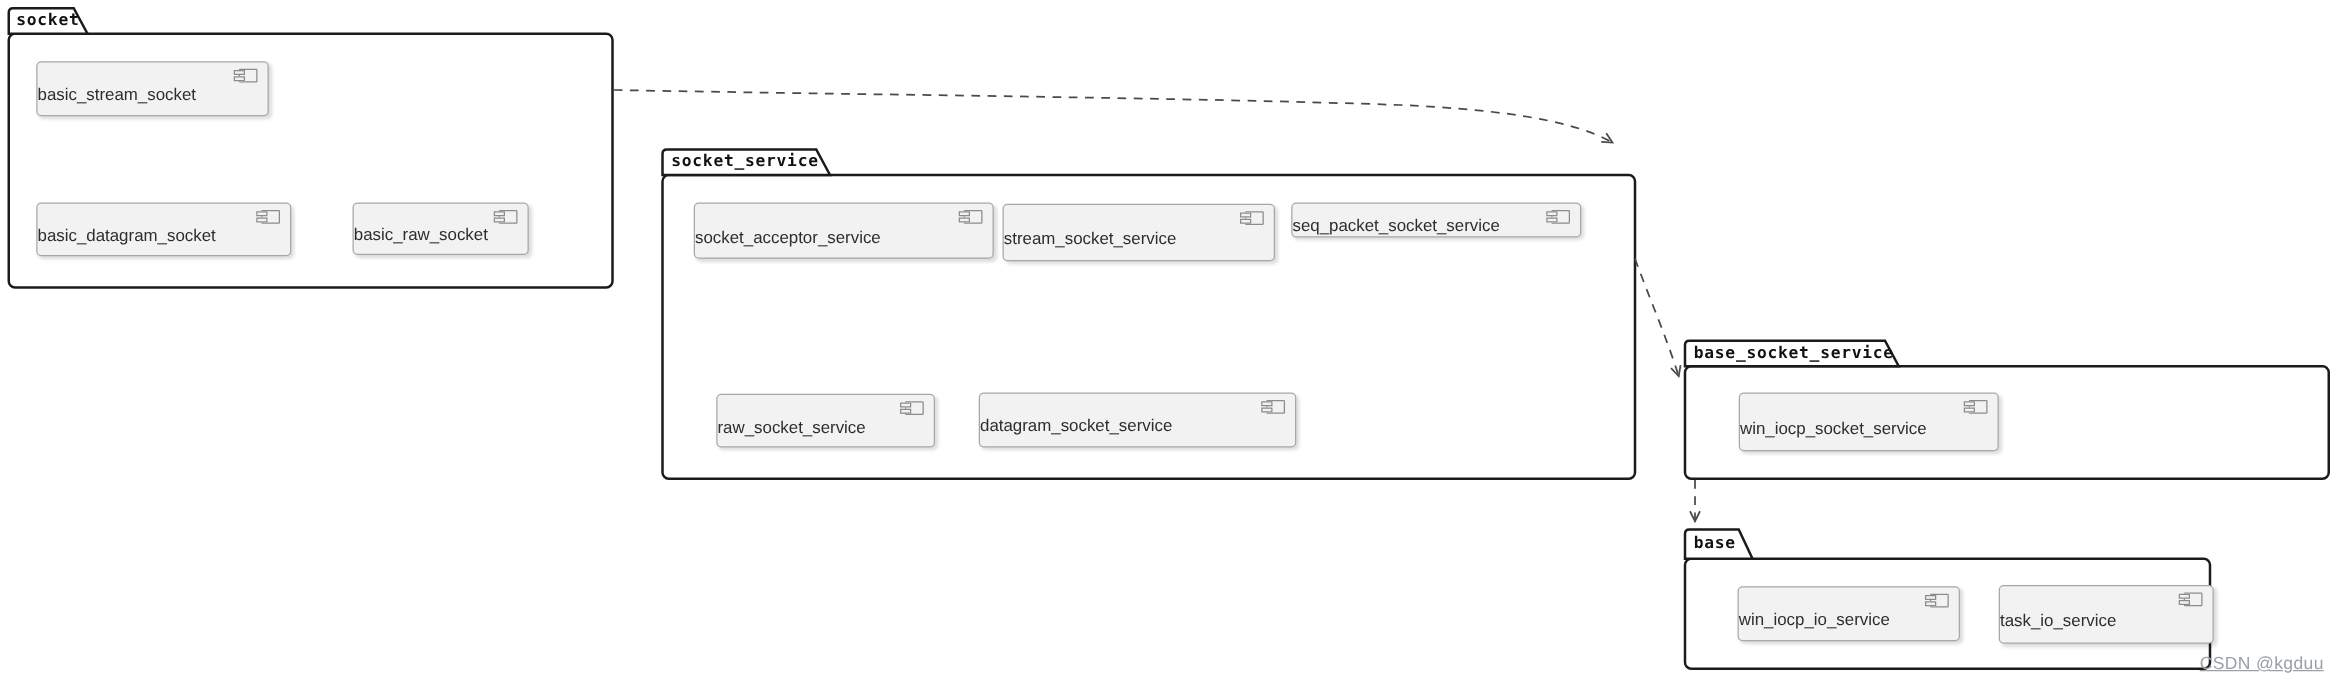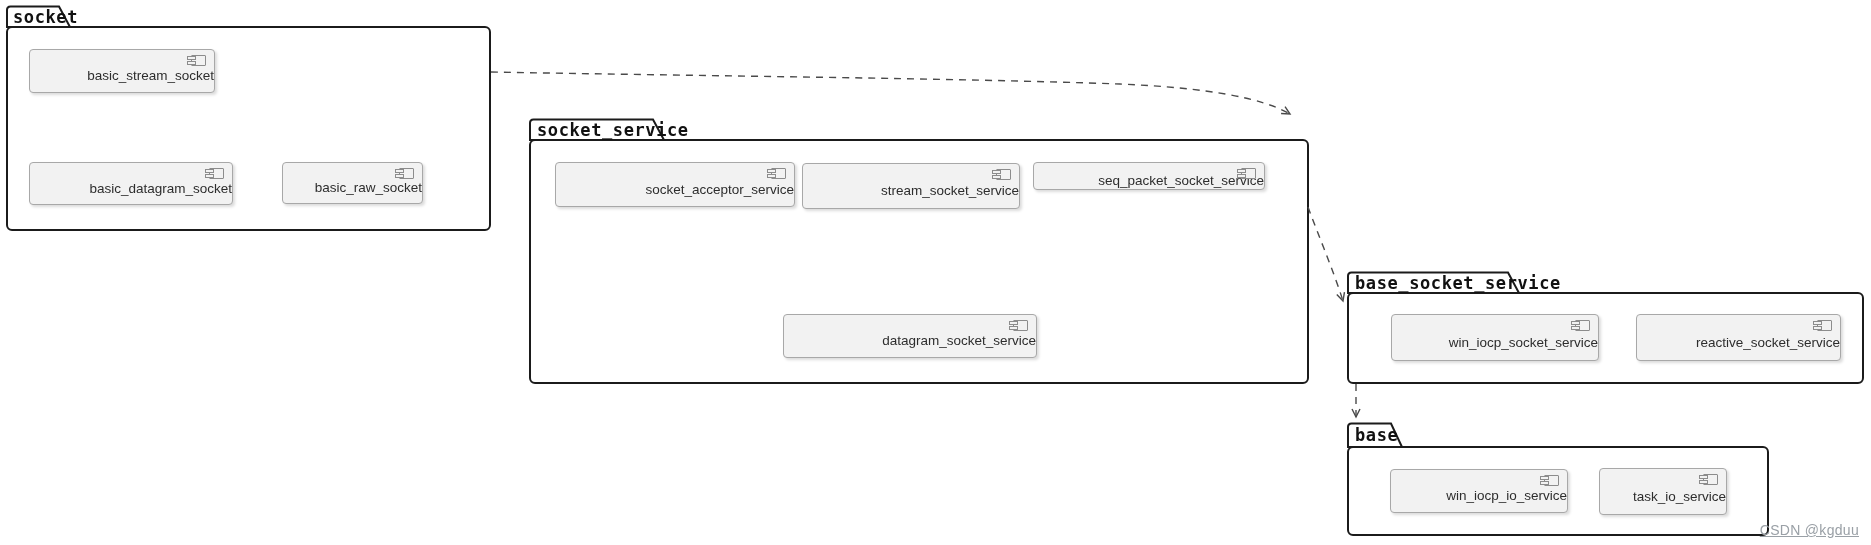--- a/index.html
+++ b/index.html
@@ -8,31 +8,31 @@
     width:1871px; height:545px;
     background:#ffffff;
     font-family:"Liberation Sans", sans-serif;
     overflow:hidden;
   }
   svg.shapes { position:absolute; left:0; top:0; z-index:1; }
 
   .pkg-label {
     position:absolute; z-index:3;
     font-family:"DejaVu Sans Mono", monospace;
-    font-weight:bold; font-size:17px; letter-spacing:0.6px;
+    font-weight:bold; font-size:13px; letter-spacing:0.6px;
     color:#111111; white-space:nowrap; line-height:16px;
   }
 
   .component {
     position:absolute; z-index:2;
     background:#f2f2f2;
     border:1px solid #a8a8a8;
     border-radius:4px;
     box-shadow:2px 2px 3px rgba(0,0,0,0.14);
-    display:flex; align-items:center; justify-content:flex-end;
+    display:flex; align-items:center; justify-content:flex-start;
     box-sizing:border-box;
     padding-top:9px;
   }
   .comp-label {
     font-size:13.5px; color:#2d2d2d; white-space:nowrap;
   }
   .comp-icon {
     position:absolute; top:5px; right:8px;
     width:13px; height:9px;
     border:1px solid #8c8c8c; background:#f2f2f2; border-radius:1px;
@@ -103,38 +103,38 @@
     <span class="comp-label">socket_acceptor_service</span>
   </div>
   <div class="component" style="left:802px;top:163px;width:218px;height:46px">
     <span class="comp-icon"></span>
     <span class="comp-label">stream_socket_service</span>
   </div>
   <div class="component" style="left:1033px;top:162px;width:232px;height:28px">
     <span class="comp-icon"></span>
     <span class="comp-label">seq_packet_socket_service</span>
   </div>
+  <div class="component" style="left:573px;top:315px;width:175px;height:43px">
+    <span class="comp-icon"></span>
+    <span class="comp-label">raw_socket_service</span>
+  </div>
   <div class="component" style="left:783px;top:314px;width:254px;height:44px">
     <span class="comp-icon"></span>
     <span class="comp-label">datagram_socket_service</span>
   </div>
 
   <div class="component" style="left:1391px;top:314px;width:208px;height:47px">
     <span class="comp-icon"></span>
     <span class="comp-label">win_iocp_socket_service</span>
   </div>
-  <div class="component" style="left:1636px;top:314px;width:205px;height:47px">
-    <span class="comp-icon"></span>
-    <span class="comp-label">reactive_socket_service</span>
-  </div>
 
   <div class="component" style="left:1390px;top:469px;width:178px;height:44px">
     <span class="comp-icon"></span>
     <span class="comp-label">win_iocp_io_service</span>
   </div>
-  <div class="component" style="left:1599px;top:468px;width:128px;height:47px">
+  <div class="component" style="left:1599px;top:468px;width:172px;height:47px">
     <span class="comp-icon"></span>
     <span class="comp-label">task_io_service</span>
   </div>
 
   <div class="watermark">CSDN @kgduu</div>
 
 </div>
 
 </body></html>

